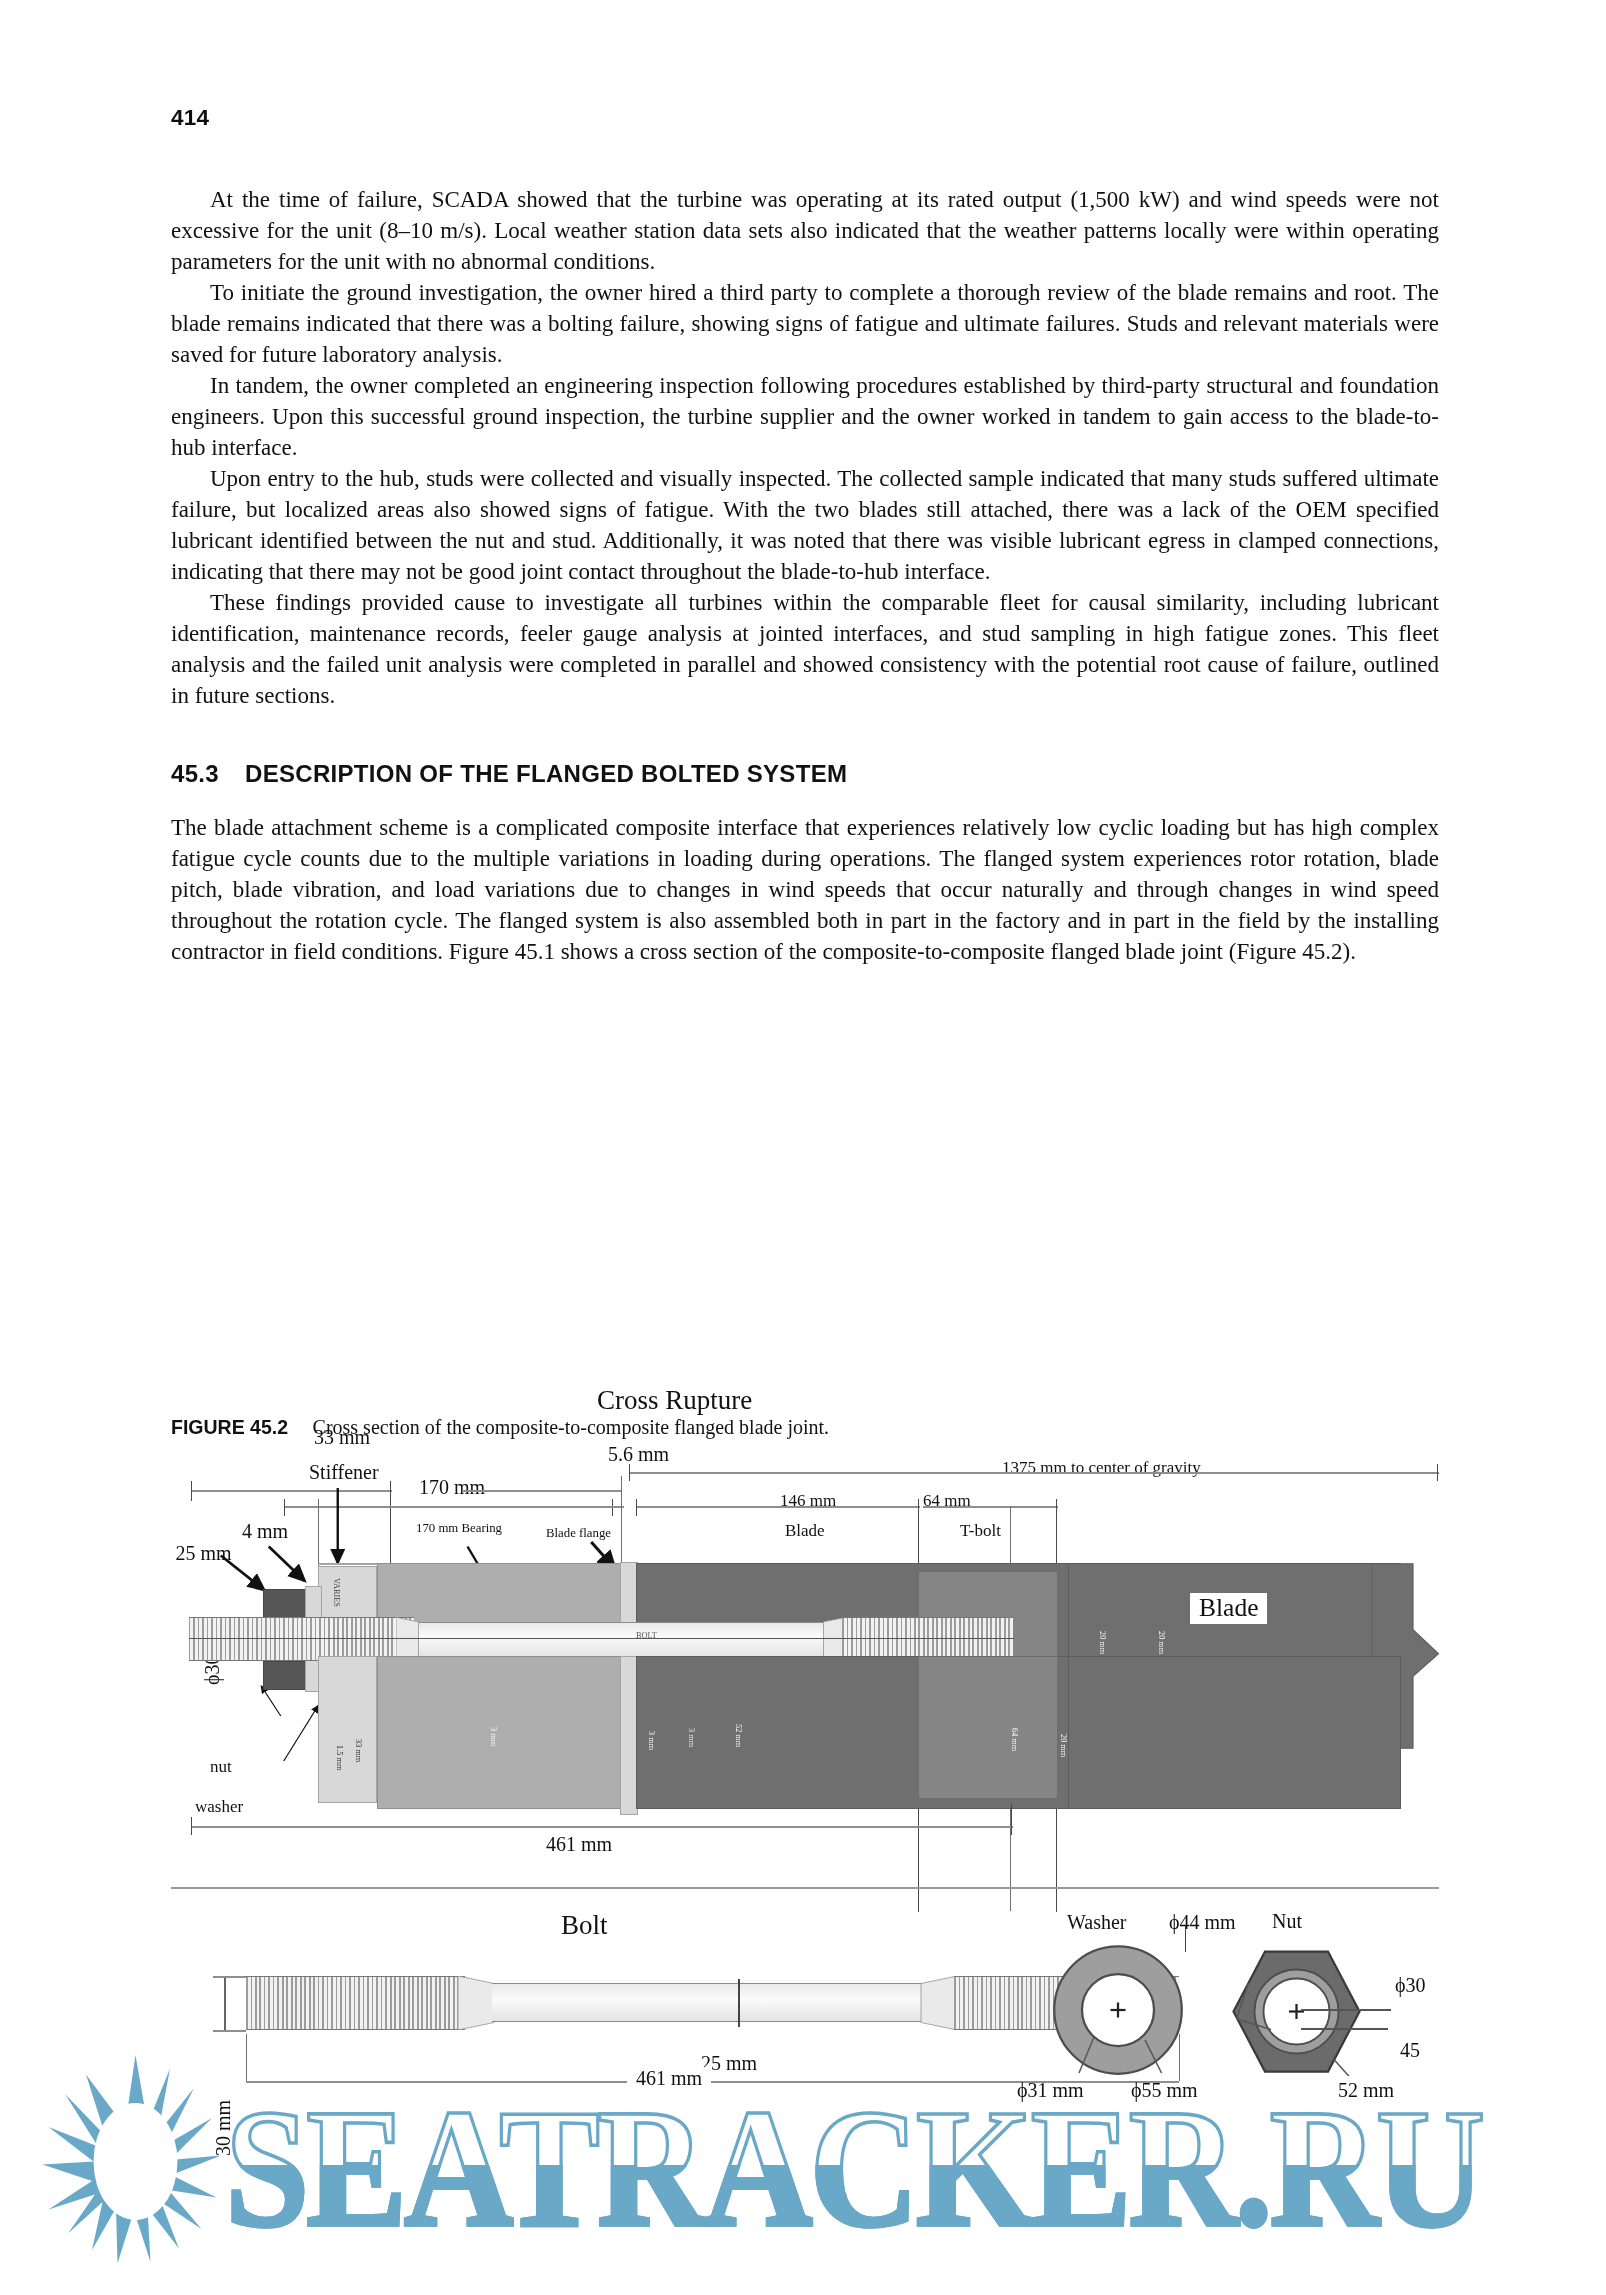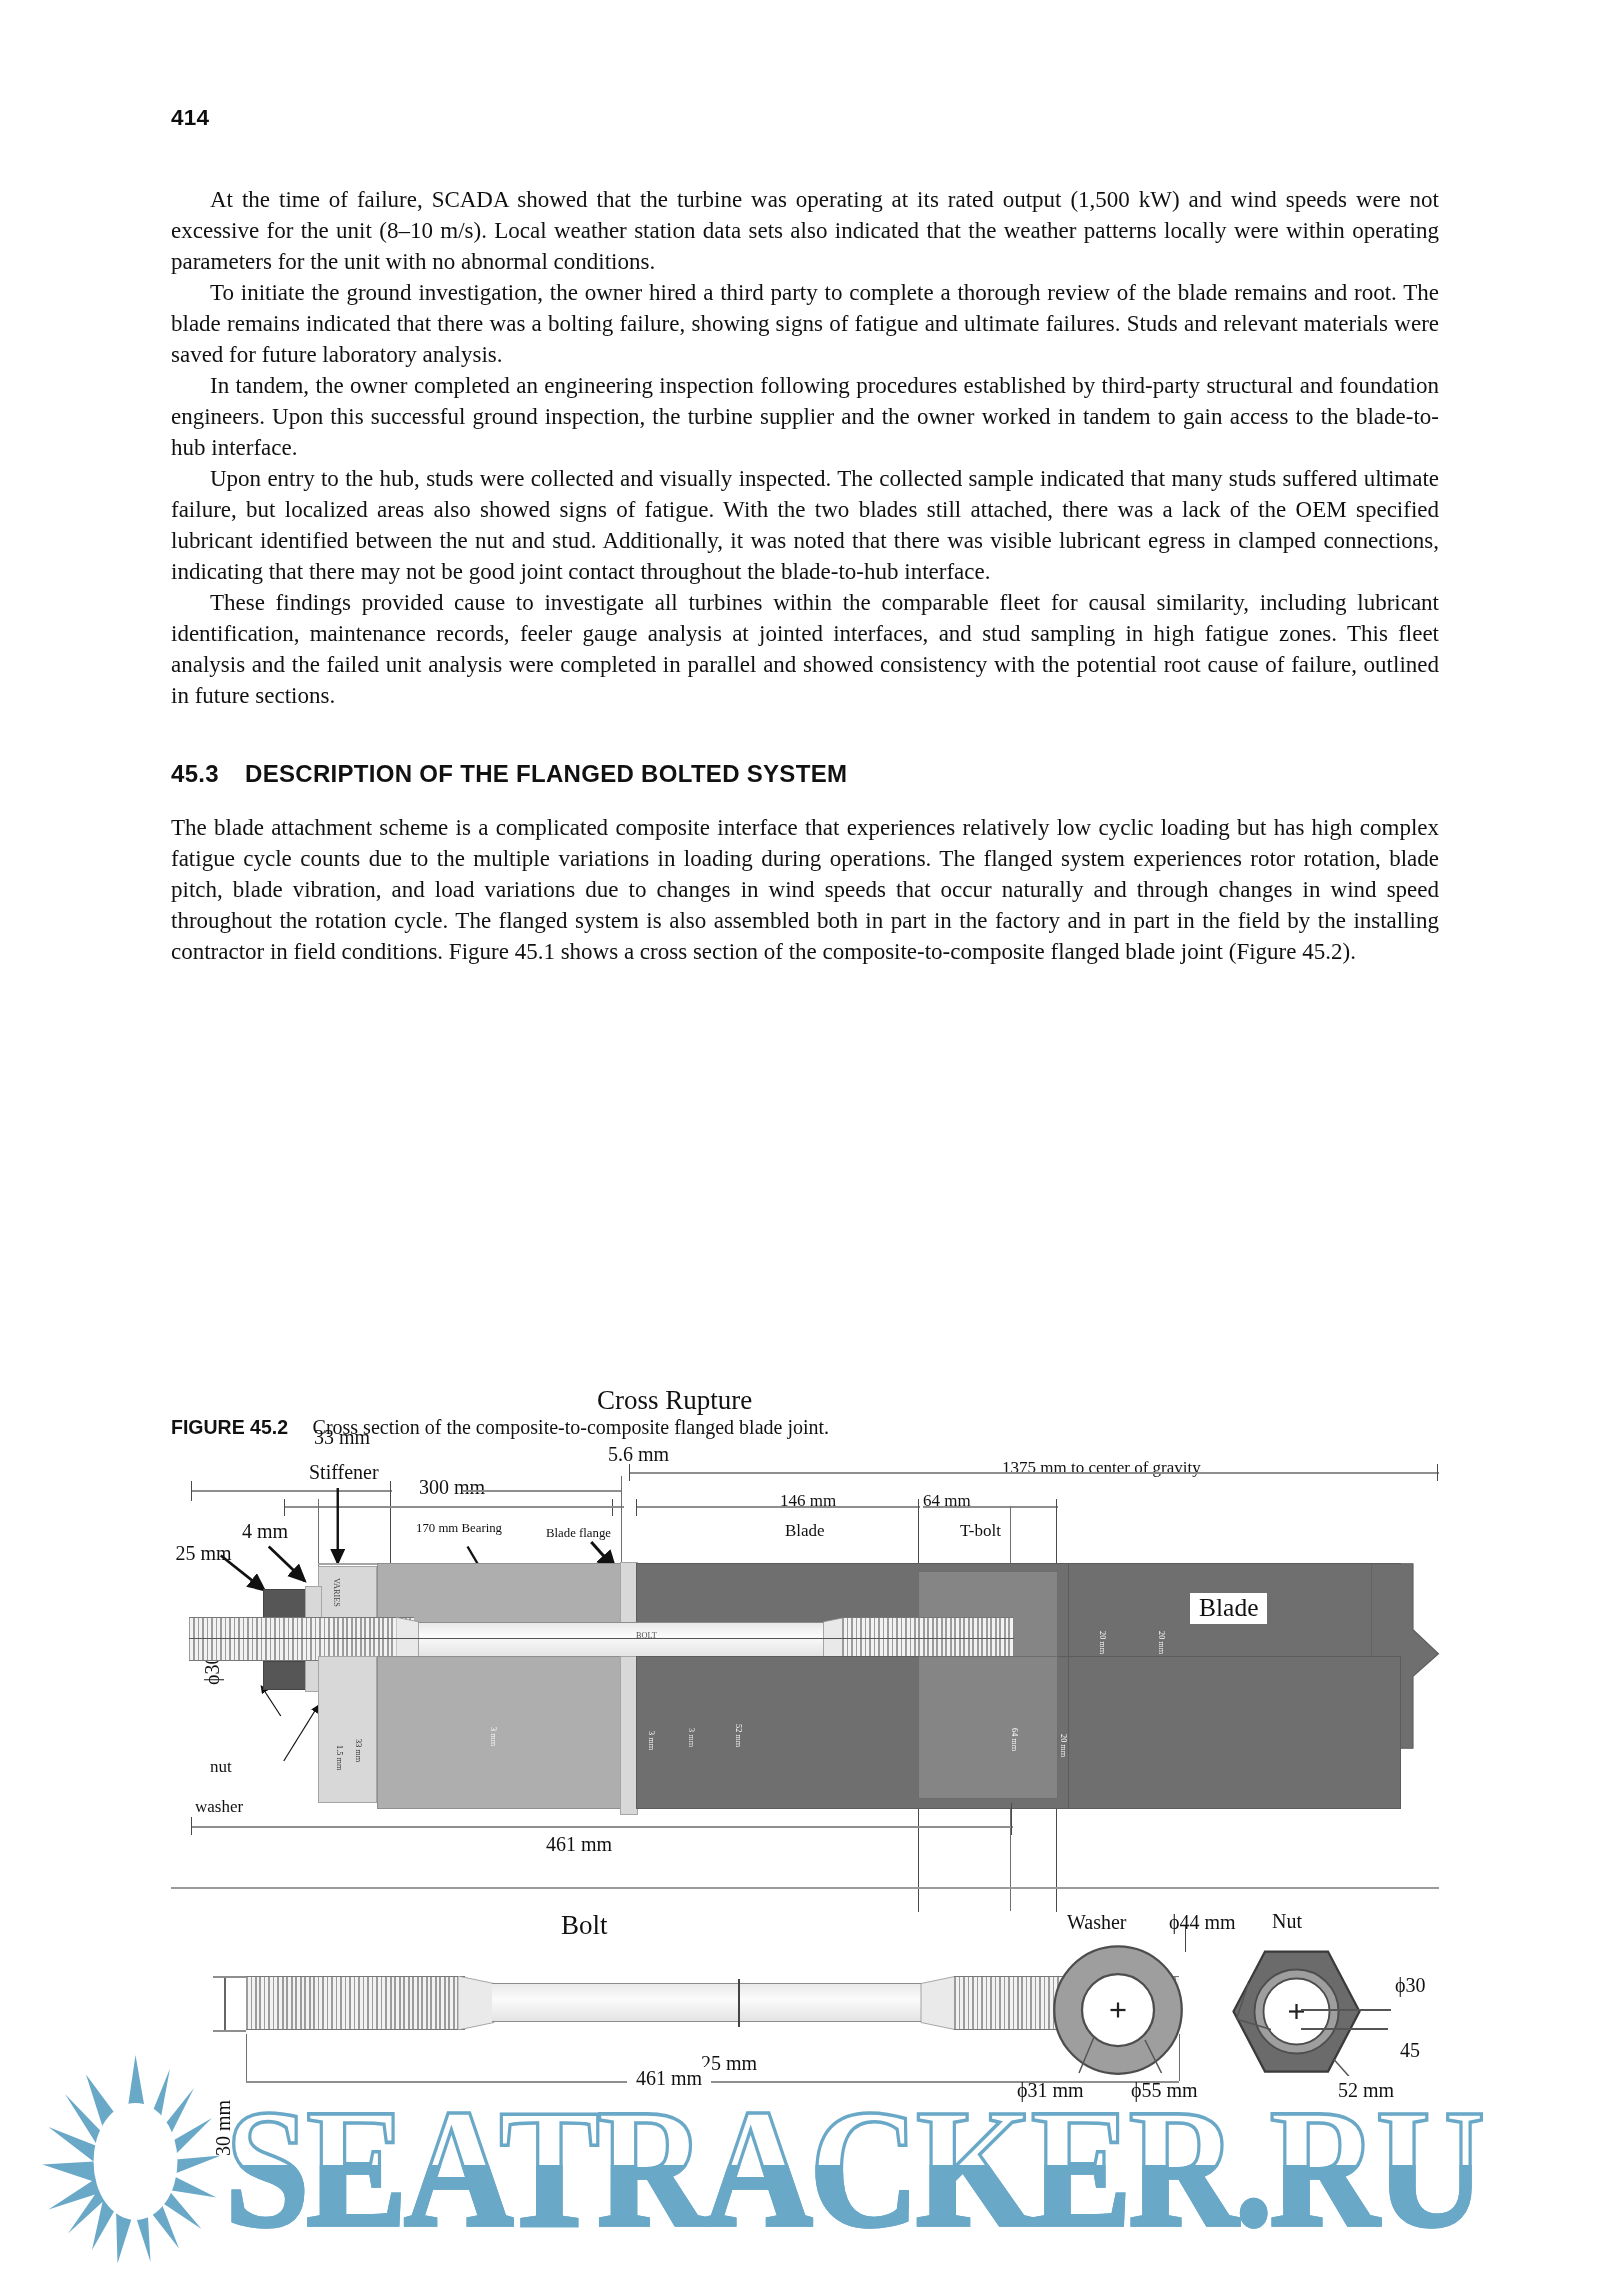--- a/index.html
+++ b/index.html
@@ -129,21 +129,21 @@
   </div>
 
   <div class="figure">
 
     <div>
 
       <div class="lab big" style="left:426px; top:-7.5px;">Cross Rupture</div>
 
       <div class="lab m" style="left:143px; top:34px;">33 mm</div>
       <div class="lab m" style="left:138px; top:69px;">Stiffener</div>
-      <div class="lab m" style="left:248px; top:84px;">300 mm</div>
+      <div class="lab m" style="left:248px; top:84px;">170 mm</div>
       <div class="lab m" style="left:437px; top:51px;">5.6 mm</div>
       <div class="lab s" style="left:831px; top:66px;">1375 mm to center of gravity</div>
       <div class="lab s" style="left:609px; top:99px;">146 mm</div>
       <div class="lab s" style="left:614px; top:129px;">Blade</div>
       <div class="lab s" style="left:752px; top:99px;">64 mm</div>
       <div class="lab s" style="left:789px; top:129px;">T-bolt</div>
       <div class="lab m" style="left:71px; top:128px;">4 mm</div>
       <div class="lab m" style="left:4.5px; top:150px;">25 mm</div>
       <div class="lab xs" style="left:375px; top:134px;">Blade flange</div>
       <div class="lab xs" style="left:245px; top:129px;">170 mm Bearing</div>

